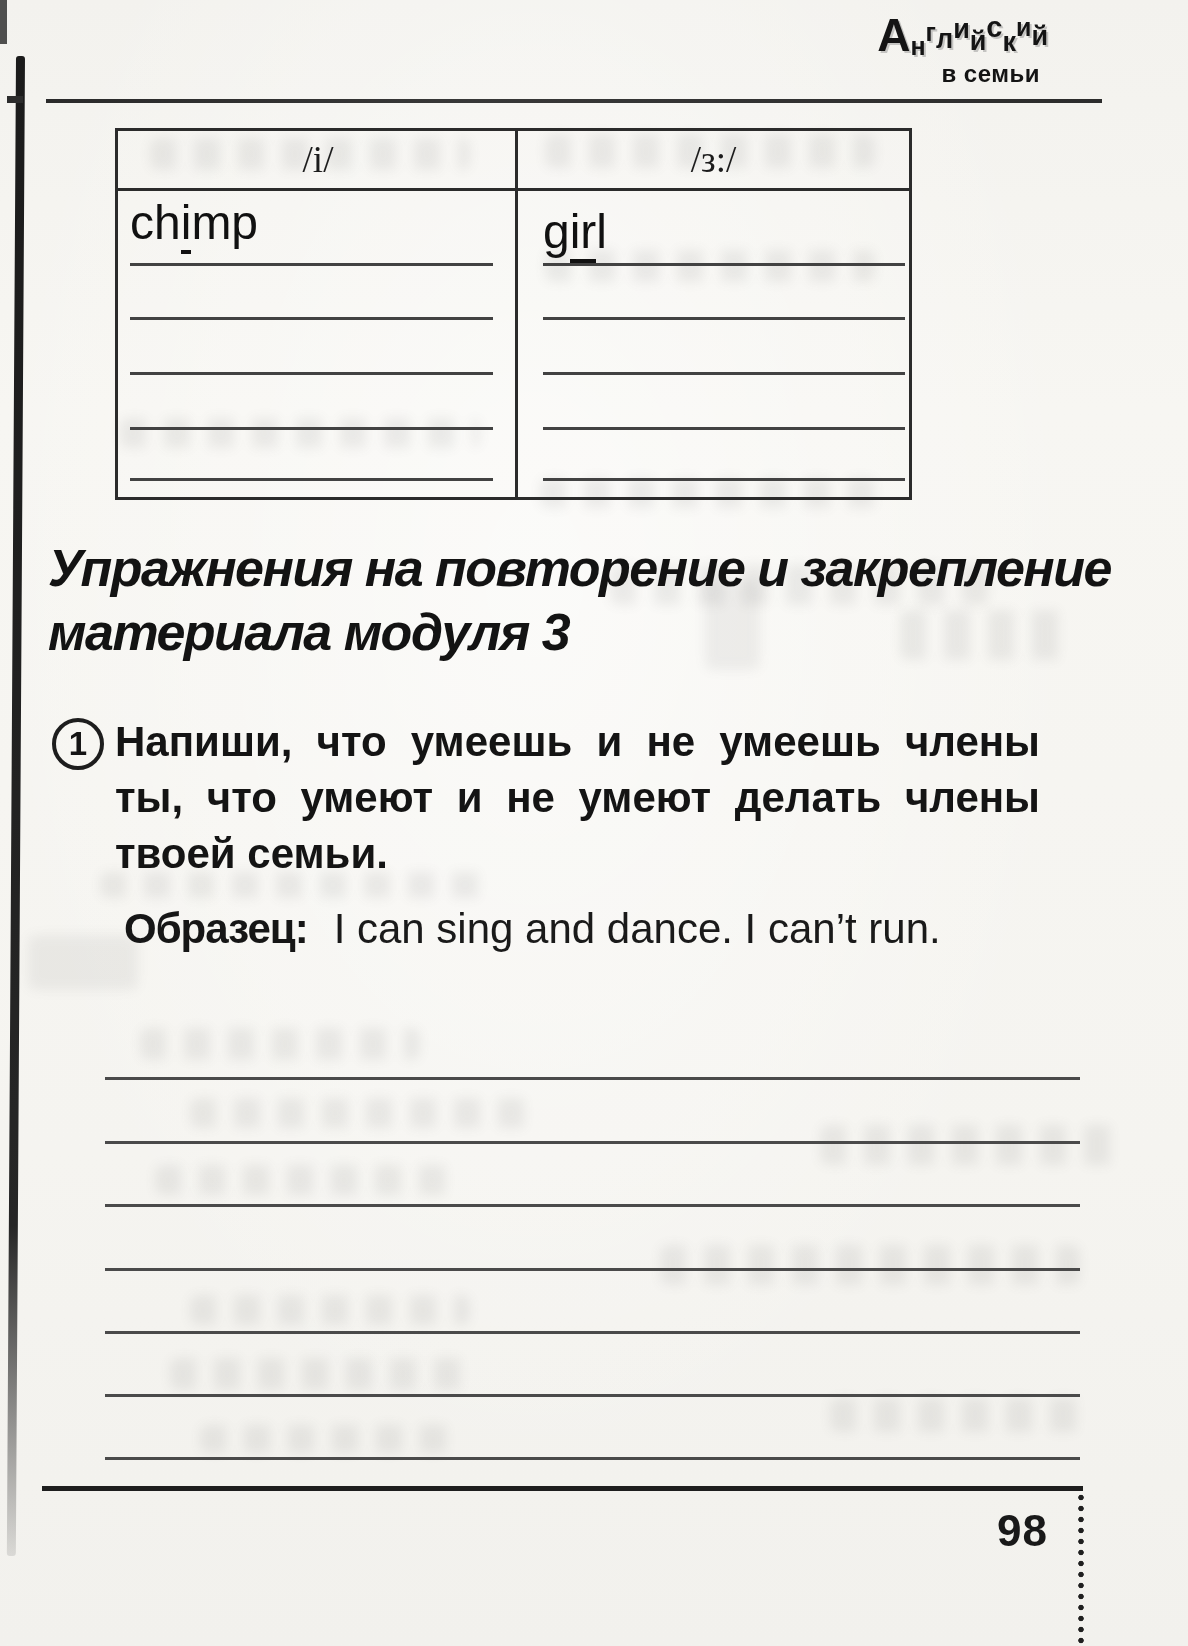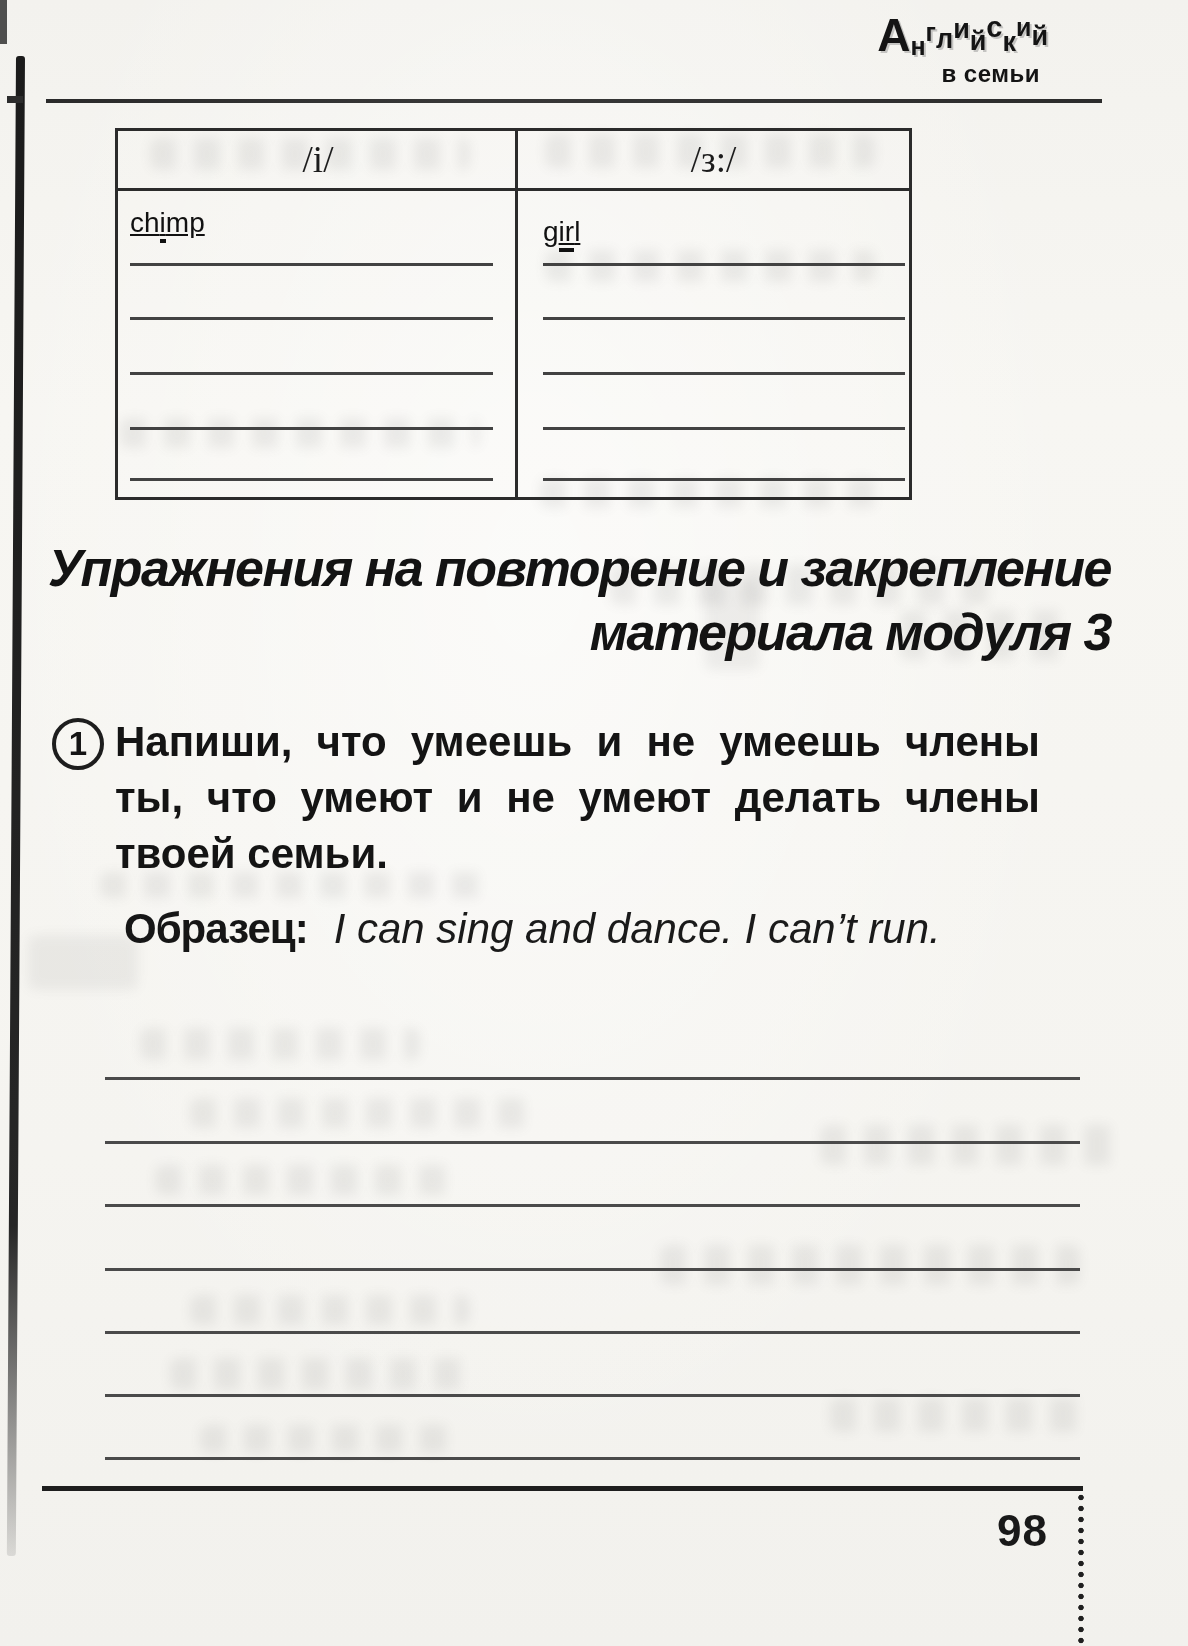--- a/index.html
+++ b/index.html
@@ -45,44 +45,44 @@
 
   
   .ptable { position:absolute; left:115px; top:128px; width:797px; height:372px;
     border:3px solid #2b2b2b; box-sizing:border-box; }
   .ptable-inner { position:relative; width:100%; height:100%; }
   .col-divider { position:absolute; left:397px; top:0; width:3px; height:100%; background:#2b2b2b; }
   .ptable-header { position:absolute; left:0; top:0; right:0; height:57px;
     border-bottom:3px solid #2b2b2b; display:grid; grid-template-columns:400px 1fr; }
   .ph { display:flex; align-items:center; justify-content:center;
     font-family:"Liberation Serif", serif; font-size:37px; color:#1c1c1c; }
-  .pword { position:absolute; font-size:28px; line-height:44px; color:#111;text-decoration:underline; }
+  .pword { position:absolute; font-size:48px; line-height:44px; color:#111; }
   .pword .wu { border-bottom:4px solid #111; padding-bottom:1px; }
   .tline { position:absolute; height:3px; background:#424242; }
   .tline.l { left:12px; width:363px; }
   .tline.r { left:425px; width:362px; }
 
   
   .section-heading { position:absolute; left:48px; top:536px;
     font-size:52px; line-height:64px; font-weight:bold; font-style:italic;
     letter-spacing:-1.5px; color:#131313; }
-  .section-heading div { white-space:nowrap;text-align:right; }
+  .section-heading div { white-space:nowrap; }
 
   
   .ex-num { position:absolute; left:52px; top:718px; width:52px; height:52px;
     border:4px solid #1d1d1d; border-radius:50%; box-sizing:border-box;
     display:flex; align-items:center; justify-content:center;
     font-size:33px; font-weight:bold; color:#141414; }
   .instruction { position:absolute; left:115px; top:714px; width:925px;
     font-size:42px; line-height:56px; font-weight:bold; color:#141414; }
   .inst-line.just { text-align:justify; text-align-last:justify; }
 
   .example { position:absolute; left:124px; top:898px; display:flex; align-items:flex-start; }
   .example-label { font-size:42px; font-weight:bold; line-height:62px; letter-spacing:-1px; white-space:nowrap; }
-  .example-lines { margin-left:26px; font-size:42px; font-style:italic; line-height:62px; color:#1a1a1a; }
+  .example-lines { margin-left:26px; font-size:42px; line-height:62px; color:#1a1a1a; }
   .example-lines div { white-space:nowrap; }
 
   
   .wline { position:absolute; left:105px; width:975px; height:3px; background:#4a4a4a; }
 
   .bottom-rule { position:absolute; left:42px; top:1486px; width:1041px; height:5px; background:#1e1e1e; }
   .dotted-edge { position:absolute; left:1078px; top:1494px; width:6px; height:150px;
     background-image:radial-gradient(circle at 3px 3.5px, #1f1f1f 2.4px, rgba(0,0,0,0) 3.1px);
     background-size:6px 11px; background-repeat:repeat-y; }
   .page-number { position:absolute; left:997px; top:1506px; font-size:44px; font-weight:bold;

